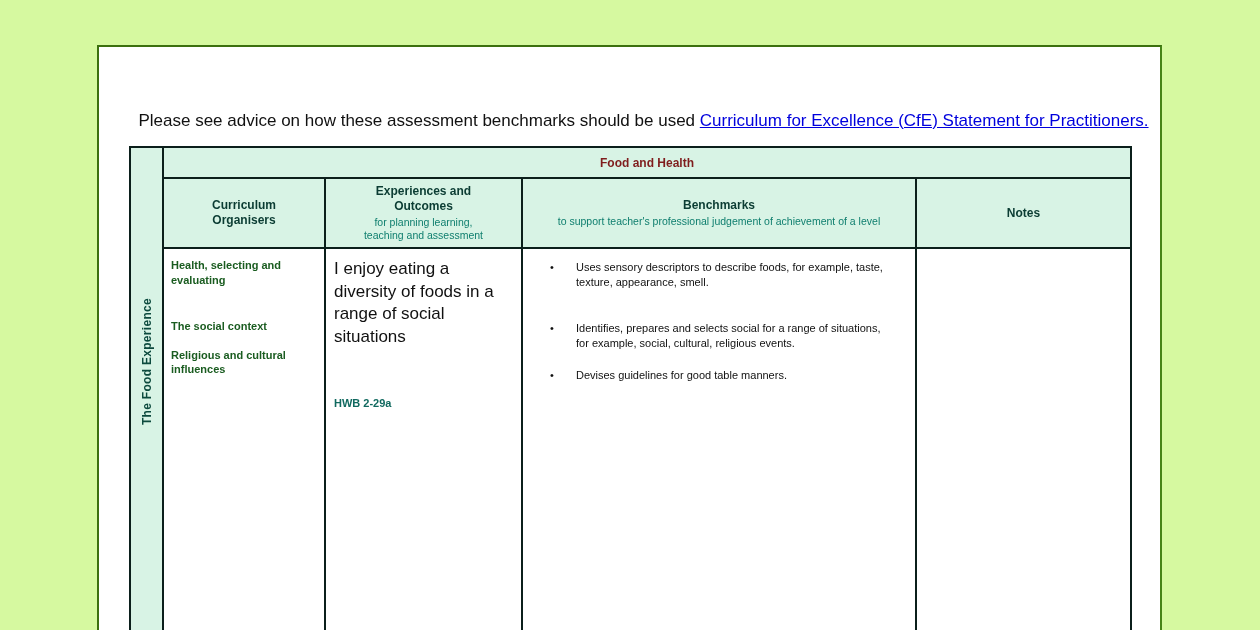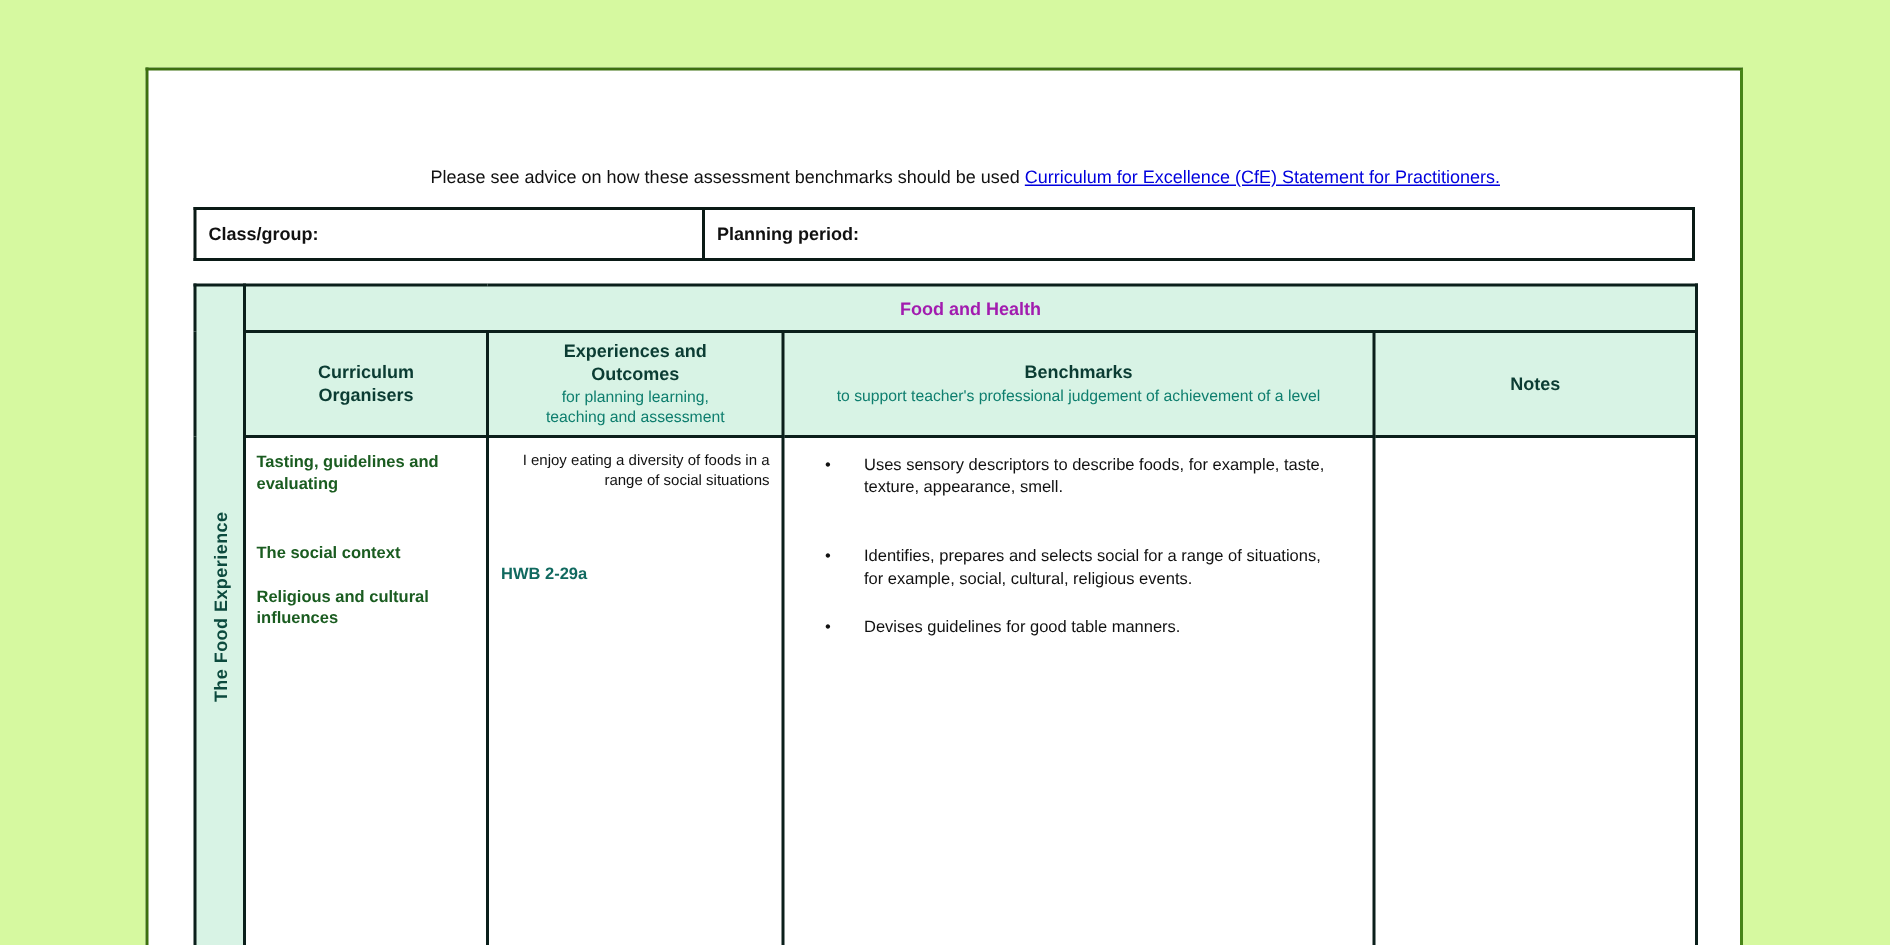--- a/index.html
+++ b/index.html
@@ -25,21 +25,21 @@
     font-size: 23px;
     font-weight: normal;
     letter-spacing: 0.2px;
     white-space: nowrap;
   }
   .t-bold { font-weight: bold; color: #123a12; }
   .t-rest { color: #26512f; }
   p.advice {
     margin-top: 14px;
     text-align: center;
-    font-size: 12px;
+    font-size: 17px;
     color: #111111;
     padding-left: 28px;
   }
   p.advice a {
     color: #0000dd;
     text-decoration: underline;
     cursor: pointer;
   }
   table.meta {
     border-collapse: collapse;
@@ -85,21 +85,21 @@
     white-space: nowrap;
     letter-spacing: 0.3px;
   }
   td.section {
     background: #d8f3e5;
     height: 31px;
     text-align: center;
     vertical-align: middle;
     font-size: 12px;
     font-weight: bold;
-    color: #a21caf;
+    color: #7f1d1d;
   }
   td.head {
     background: #d8f3e5;
     height: 68px;
     text-align: center;
     vertical-align: middle;
     padding: 5px 28px;
   }
   .h-title { font-size: 12px; font-weight: bold; color: #0b3c33; line-height: 1.25; }
   .h-sub   { font-size: 10.5px; color: #0e7e6e; line-height: 1.25; margin-top: 2px; }
@@ -111,47 +111,39 @@
   td.organisers { padding: 9px 8px 0 7px; }
   .org {
     font-size: 11px;
     font-weight: bold;
     color: #1a5c20;
     line-height: 1.32;
   }
   .org.p2 { margin-top: 32px; }
   .org.p3 { margin-top: 14px; }
   td.experiences { padding: 9px 8px 0 8px; }
-  .exp  { font-size: 10px; color: #111111; line-height: 1.32; text-align: right; }
+  .exp  { font-size: 17px; color: #111111; line-height: 1.32; }
   .code { font-size: 11px; font-weight: bold; color: #10695f; line-height: 1.32; margin-top: 48px; }
   td.bench { padding: 11px 14px 0 27px; }
   .b { display: flex; font-size: 11px; color: #111111; line-height: 1.36; }
   .b .dot { width: 26px; flex-shrink: 0; font-size: 11px; color: #111111; }
   .b .btext { flex: 1; padding-right: 6px; }
   .b.b2 { margin-top: 31px; }
   .b.b3 { margin-top: 17px; }
   td.notes { cursor: text; }
   td.meta-cell1, td.meta-cell2 { cursor: text; }
 </style>
 </head>
 <body>
 
 <div class="page">
 
 
   <p class="advice"><span>Please see advice on how these assessment benchmarks should be used </span><a href="#">Curriculum for Excellence (CfE) Statement for Practitioners.</a></p>
 
-  <table class="meta">
-    <tbody>
-      <tr>
-        <td class="meta-cell1"><span>Class/group:</span></td>
-        <td class="meta-cell2"><span>Planning period:</span></td>
-      </tr>
-    </tbody>
-  </table>
 
   <table class="main">
     <colgroup>
       <col style="width:33px">
       <col style="width:162px">
       <col style="width:197px">
       <col style="width:394px">
       <col style="width:215px">
     </colgroup>
     <tbody>
@@ -174,21 +166,21 @@
         <td class="head">
           <div class="h-title">Benchmarks</div>
           <div class="h-sub">to support teacher's professional judgement of achievement of a level</div>
         </td>
         <td class="head">
           <div class="h-title">Notes</div>
         </td>
       </tr>
       <tr class="bodyrow">
         <td class="organisers">
-          <p class="org p1">Tasting, guidelines and evaluating</p>
+          <p class="org p1">Health, selecting and evaluating</p>
           <p class="org p2">The social context</p>
           <p class="org p3">Religious and cultural influences</p>
         </td>
         <td class="experiences">
           <p class="exp">I enjoy eating a diversity of foods in a range of social situations</p>
           <p class="code">HWB 2-29a</p>
         </td>
         <td class="bench">
           <div class="b b1">
             <span class="dot">•</span>

